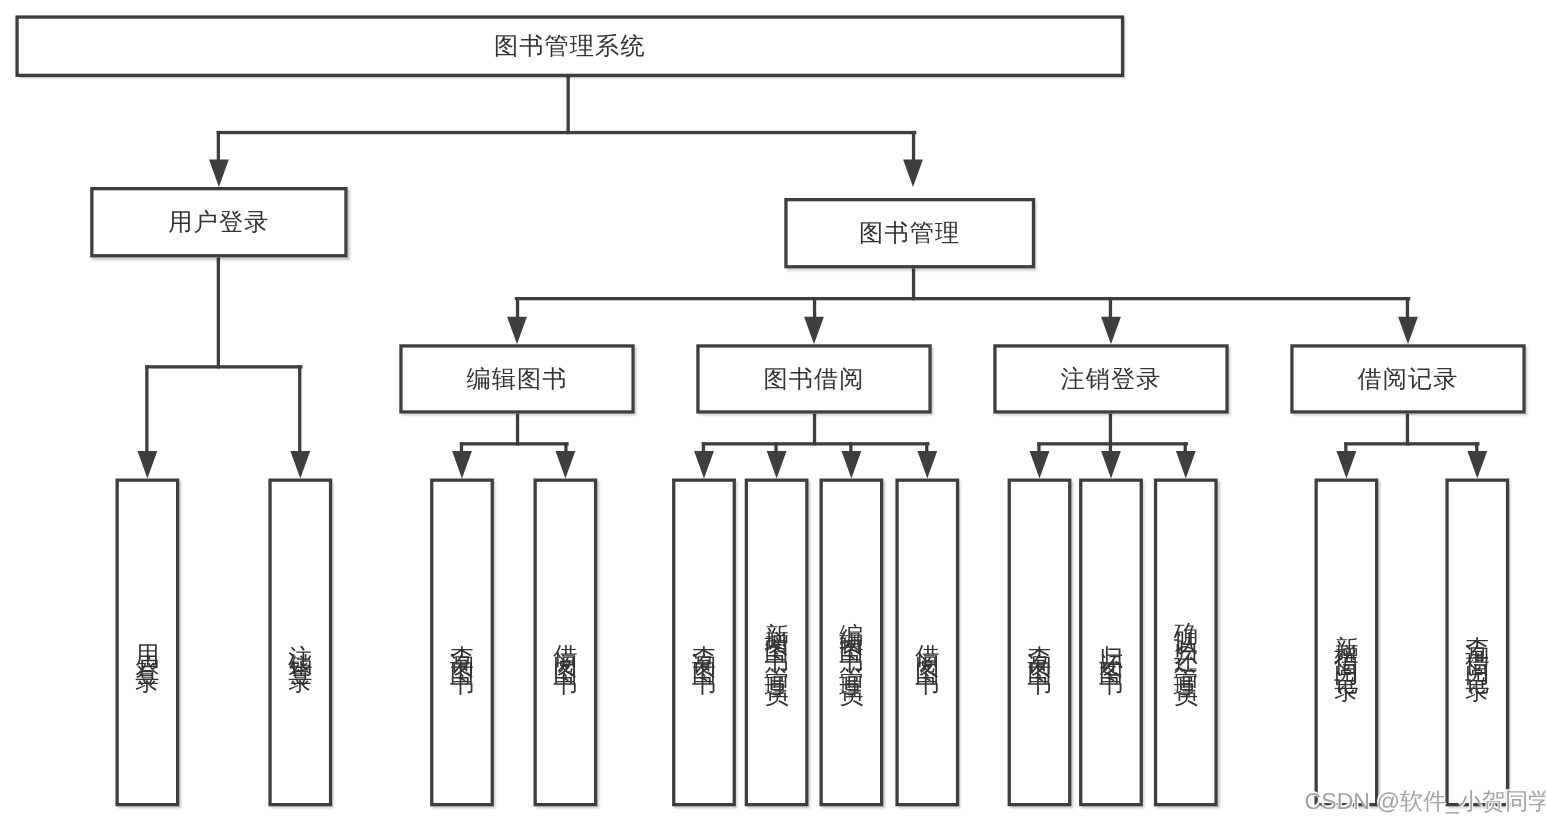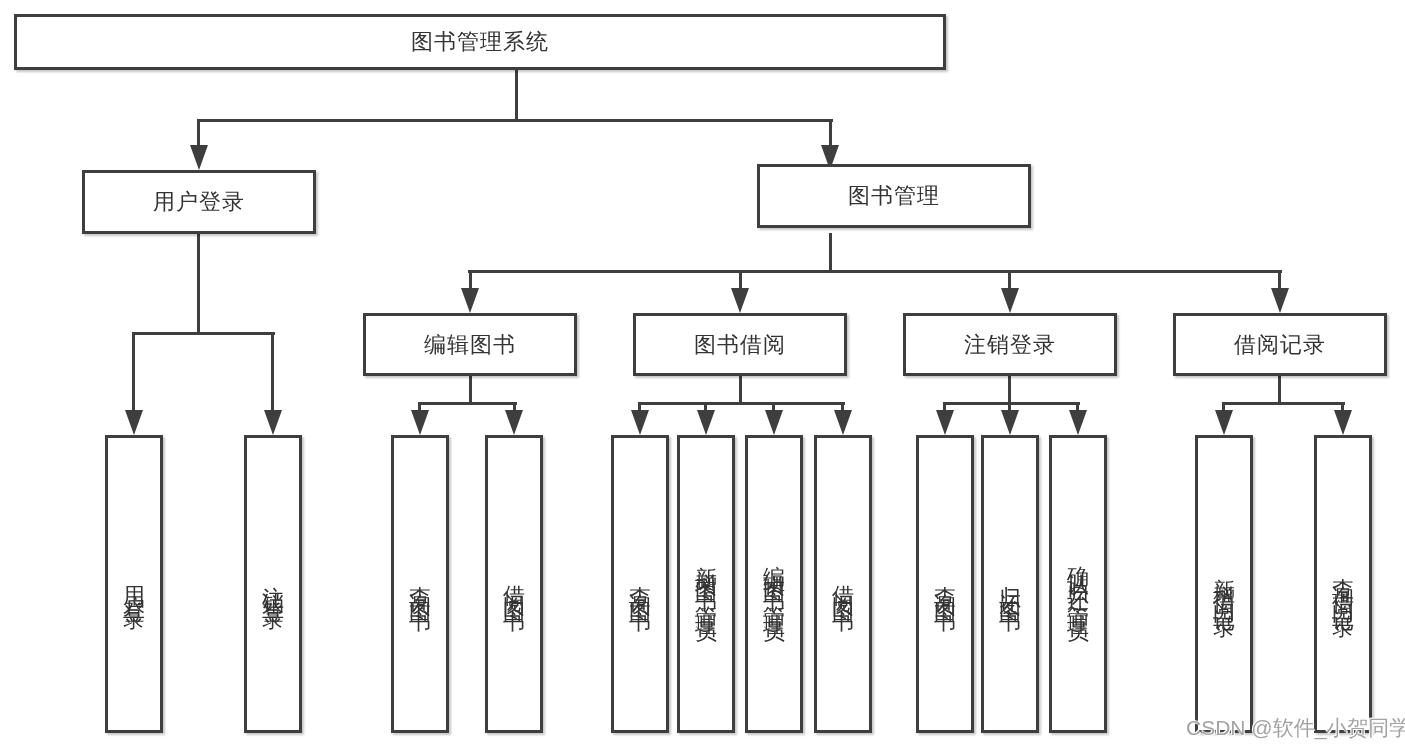--- a/index.html
+++ b/index.html
@@ -57,35 +57,35 @@
     text-shadow:1px 1px 0 #ffffff,-1px -1px 0 #ffffff,0 0 2px #ffffff;
     z-index:6;
     white-space:nowrap;
   }
 </style>
 </head>
 <body>
 
 <div id="stage">
 
-  <div class="box" style="left:14px;top:14px;width:932px;height:56px;">
+  <div class="box" style="left:14px;top:14px;width:1008px;height:56px;">
     <span>图书管理系统</span>
   </div>
 
   <div class="vline" style="left:515px;top:69px;height:53px;"></div>
   <div class="hline" style="left:197px;top:119px;width:636px;"></div>
   <div class="vline" style="left:197px;top:119px;height:30px;"></div>
   <div class="arrow" style="left:190px;top:145px;"></div>
   <div class="vline" style="left:829px;top:119px;height:30px;"></div>
   <div class="arrow" style="left:821px;top:145px;"></div>
 
   <div class="box" style="left:82px;top:170px;width:234px;height:64px;">
     <span>用户登录</span>
   </div>
-  <div class="box" style="left:713px;top:164px;width:274px;height:64px;margin-left:44px;">
+  <div class="box" style="left:713px;top:180px;width:228px;height:64px;">
     <span>图书管理</span>
   </div>
 
   <div class="vline" style="left:197px;top:233px;height:102px;"></div>
   <div class="hline" style="left:132px;top:332px;width:143px;"></div>
   <div class="vline" style="left:132px;top:332px;height:78px;"></div>
   <div class="arrow" style="left:125px;top:410px;"></div>
   <div class="vline" style="left:271px;top:332px;height:78px;"></div>
   <div class="arrow" style="left:264px;top:410px;"></div>
 

